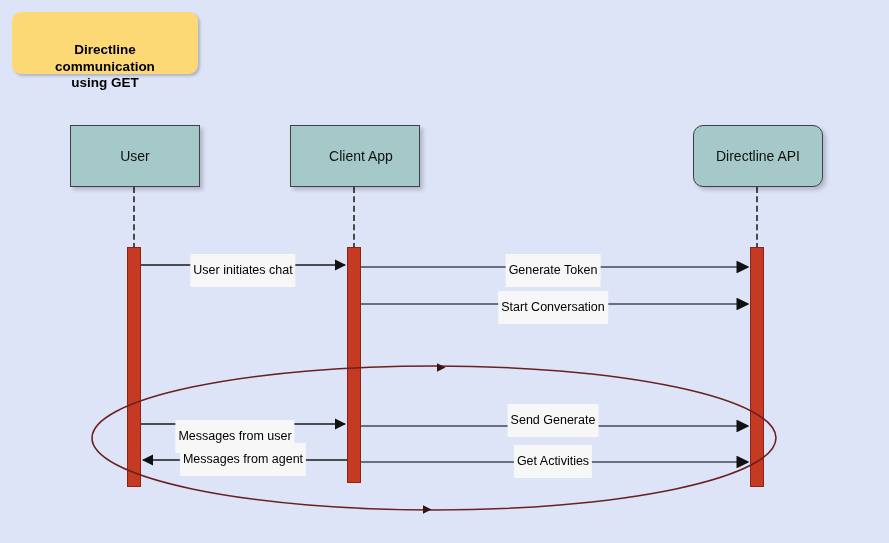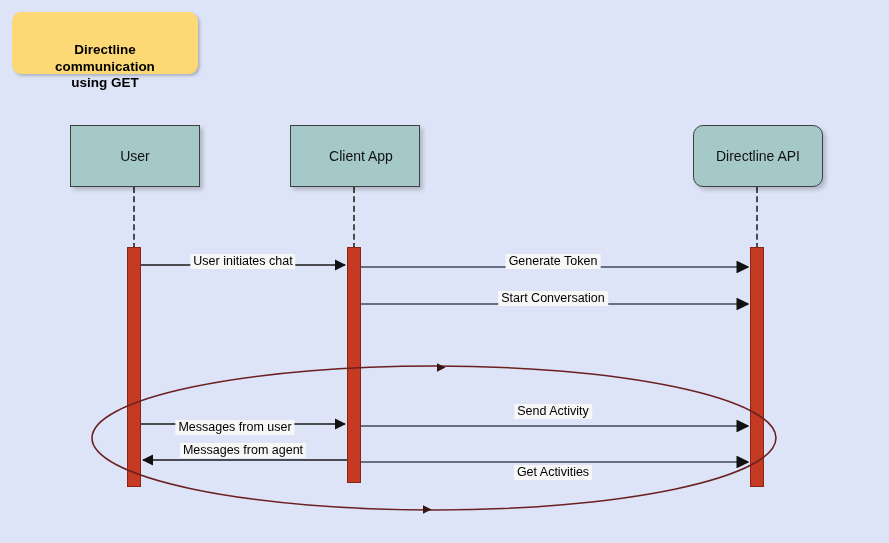--- a/index.html
+++ b/index.html
@@ -85,21 +85,21 @@
     height: 543px;
     pointer-events: none;
   }
 
   
   .msg-label {
     position: absolute;
     font-size: 12.5px;
     color: #000000;
     background: #f7f7f7;
-    padding: 0 3px;
+    padding: 9px 3px;
     white-space: nowrap;
     transform: translateX(-50%);
     line-height: 15px;
   }
 </style>
 </head>
 <body>
 
 <div id="canvas">
 
@@ -153,17 +153,17 @@
     <line x1="141" y1="424" x2="345" y2="424" stroke="#1a1a1a" stroke-width="1.4" marker-end="url(#arrow-r)"></line>
     <line x1="361" y1="426" x2="748" y2="426" stroke="#3f4a59" stroke-width="1.6" marker-end="url(#arrow-r)"></line>
     <line x1="347" y1="460" x2="143" y2="460" stroke="#1a1a1a" stroke-width="1.4" marker-end="url(#arrow-l)"></line>
     <line x1="361" y1="462" x2="748" y2="462" stroke="#3f4a59" stroke-width="1.6" marker-end="url(#arrow-r)"></line>
   </svg>
 
   <div class="msg-label" style="left:243px; top:254px;">User initiates chat</div>
   <div class="msg-label" style="left:553px; top:254px;">Generate Token</div>
   <div class="msg-label" style="left:553px; top:291px;">Start Conversation</div>
   <div class="msg-label" style="left:235px; top:420px;">Messages from user</div>
-  <div class="msg-label" style="left:553px; top:404px;">Send Activity</div>
+  <div class="msg-label" style="left:553px; top:404px;">Send Generate</div>
   <div class="msg-label" style="left:243px; top:443px;">Messages from agent</div>
-  <div class="msg-label" style="left:553px; top:465px;">Get Activities</div>
+  <div class="msg-label" style="left:553px; top:445px;">Get Activities</div>
 
 </div>
 
 </body></html>

